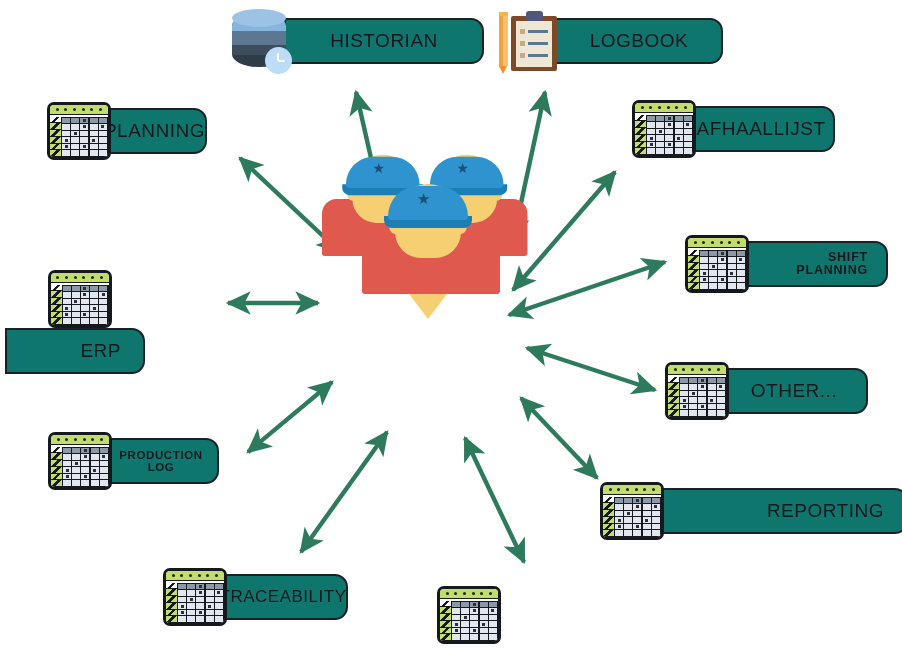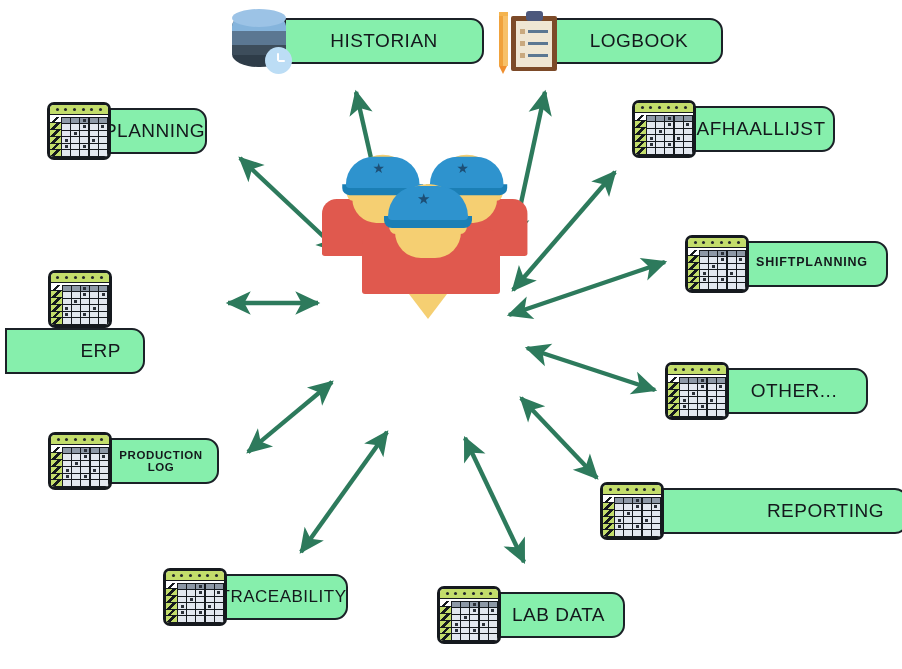--- a/index.html
+++ b/index.html
@@ -29,41 +29,42 @@
   }
 
   
   .node {
     position: absolute;
     display: flex;
     align-items: center;
   }
   .pill {
     box-sizing: border-box;
-    background: #86efac;
+    background: #0f766e;
     border: 2.5px solid #1b2127;
     border-radius: 0 13px 13px 0;
     height: 46px;
     display: flex;
     align-items: center;
     justify-content: center;
     color: #14181c;
     letter-spacing: 0.5px;
     font-size: 19px;
     line-height: 1.05;
     text-align: center;
-    padding: 16px 14px;
+    padding: 0 14px;
     margin-left: -9px;
   }
   .pill.small {
     font-size: 11.5px;
     letter-spacing: 0.6px;
     font-weight: 700;
   }
   .pill.two-line {
+    flex-direction: column;
     font-size: 12.5px;
     font-weight: 700;
     letter-spacing: 0.8px;
     align-items: flex-end;
     justify-content: center;
     padding-right: 18px;
   }
   .pill.right-align {
     justify-content: flex-end;
     padding-right: 22px;
@@ -956,16 +957,15 @@
             <b></b>
             <b></b>
           <b></b>
             <b></b>
             <b></b>
             <b></b>
             <b></b>
         </div>
       </div>
     </div>
-    <div class="pill" style="width:133px;">LAB DATA</div>
   </div>
 
 </div>
 
 </body></html>

